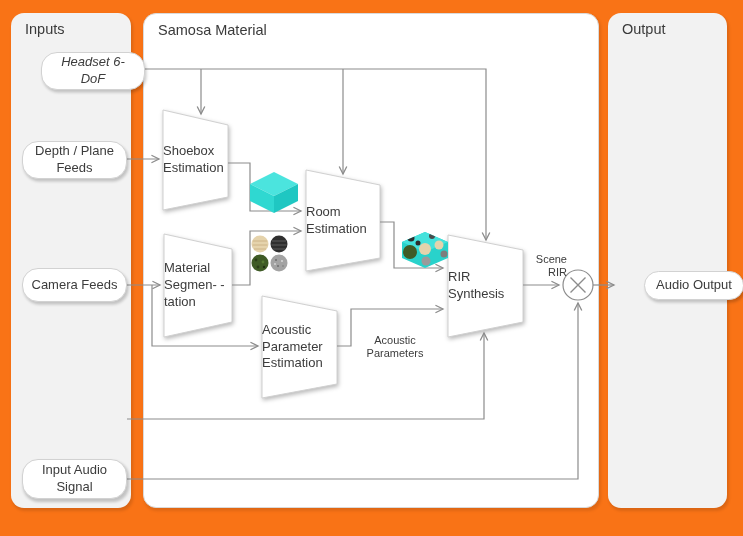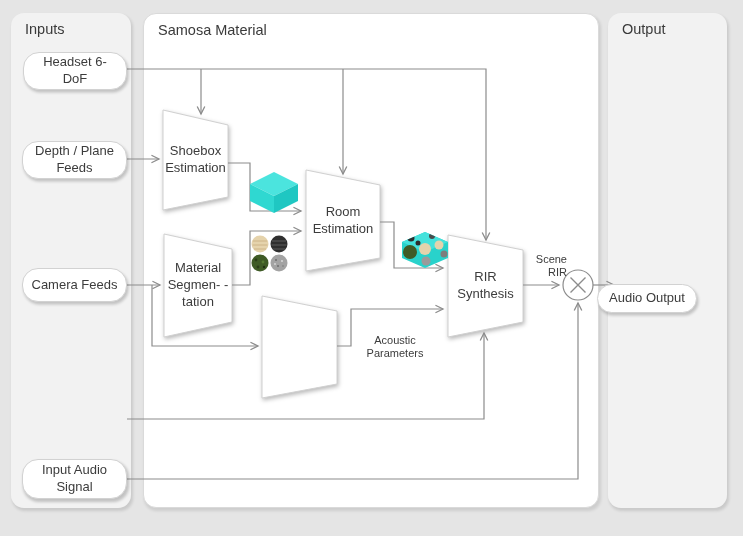--- a/index.html
+++ b/index.html
@@ -1,27 +1,27 @@
 <!DOCTYPE html>
 <html><head>
 <meta charset="utf-8">
 <style>
   html,body{margin:0;padding:0;background:#ffffff;}
-  .canvas{position:relative;width:743px;height:536px;background:#e5e5e5;
+  .canvas{position:relative;width:743px;height:536px;background:#f97316;
           font-family:"Liberation Sans", sans-serif;color:#3c3c3c;overflow:hidden;}
   .panel{position:absolute;border-radius:13px;box-sizing:border-box;}
   .panel.gray{background:#f2f2f2;box-shadow:1.5px 2.5px 3px rgba(0,0,0,0.12);}
   .panel.white{background:#ffffff;border:1px solid #dadada;box-shadow:1.5px 2.5px 3px rgba(0,0,0,0.10);}
   .panel-title{font-size:14.5px;color:#3a3a3a;padding:8px 0 0 14px;}
   .iobox{position:absolute;background:#ffffff;border:1px solid #d2d2d2;border-radius:16px;
          box-shadow:1.5px 2.5px 3px rgba(0,0,0,0.20);
          display:flex;align-items:center;justify-content:center;text-align:center;
          font-size:13px;line-height:1.3;color:#3c3c3c;box-sizing:border-box;}
   .stage-label{position:absolute;display:flex;align-items:center;justify-content:center;
-         text-align:center;font-size:13px;line-height:1.3;color:#3c3c3c;}
+         font-size:13px;line-height:1.3;color:#3c3c3c;}
   .wire-label{position:absolute;display:flex;align-items:center;justify-content:center;
          text-align:center;font-size:11px;line-height:1.2;color:#3c3c3c;}
   svg.wires{position:absolute;left:0;top:0;pointer-events:none;}
   .stage-shape{fill:#ffffff;stroke:#d0d0d0;stroke-width:1;
          filter:drop-shadow(1.5px 2.5px 2px rgba(0,0,0,0.28));}
   .wire{fill:none;stroke:#8c8c8c;stroke-width:1.2;}
 </style>
 </head>
 <body>
 
@@ -106,27 +106,28 @@
         <circle cx="418" cy="243" r="2.5" fill="#2d2d2d"></circle>
       </g>
     </g>
 
     <g>
       <circle cx="578" cy="285" r="15" fill="#ffffff" stroke="#8c8c8c" stroke-width="1.2"></circle>
       <path d="M570.5,277.5 L585.5,292.5 M585.5,277.5 L570.5,292.5" stroke="#8c8c8c" stroke-width="1.4" fill="none"></path>
     </g>
   </svg>
 
-  <div class="iobox" style="left:23px;top:52px;width:104px;height:38px;padding:12px 14px;">Headset 6-DoF</div>
+  <div class="iobox" style="left:41px;top:52px;width:104px;height:38px;padding:12px 14px;font-style:italic;">Headset 6-DoF</div>
   <div class="iobox" style="left:22px;top:141px;width:105px;height:38px;padding:0 10px;">Depth / Plane Feeds</div>
   <div class="iobox" style="left:22px;top:268px;width:105px;height:34px;padding:0 4px;">Camera Feeds</div>
   <div class="iobox" style="left:22px;top:459px;width:105px;height:40px;padding:0 10px;">Input Audio Signal</div>
-  <div class="iobox" style="left:597px;top:271px;width:100px;height:29px;padding:0 4px;margin-top:13px;">Audio Output</div>
+  <div class="iobox" style="left:644px;top:271px;width:100px;height:29px;padding:0 4px;">Audio Output</div>
 
   <div class="stage-label" style="left:163px;top:110px;width:65px;height:100px;">Shoebox Estimation</div>
   <div class="stage-label" style="left:164px;top:234px;width:68px;height:103px;">Material Segmen- -tation</div>
   <div class="stage-label" style="left:306px;top:170px;width:74px;height:101px;">Room Estimation</div>
+  <div class="stage-label" style="left:262px;top:296px;width:75px;height:102px;">Acoustic Parameter Estimation</div>
   <div class="stage-label" style="left:448px;top:235px;width:75px;height:102px;">RIR Synthesis</div>
 
   <div class="wire-label" style="left:521px;top:252px;width:46px;height:28px;text-align:right;">Scene RIR</div>
   <div class="wire-label" style="left:358px;top:312px;width:74px;height:26px;margin-top:22px;">Acoustic Parameters</div>
 
 </div>
 
 </body></html>

